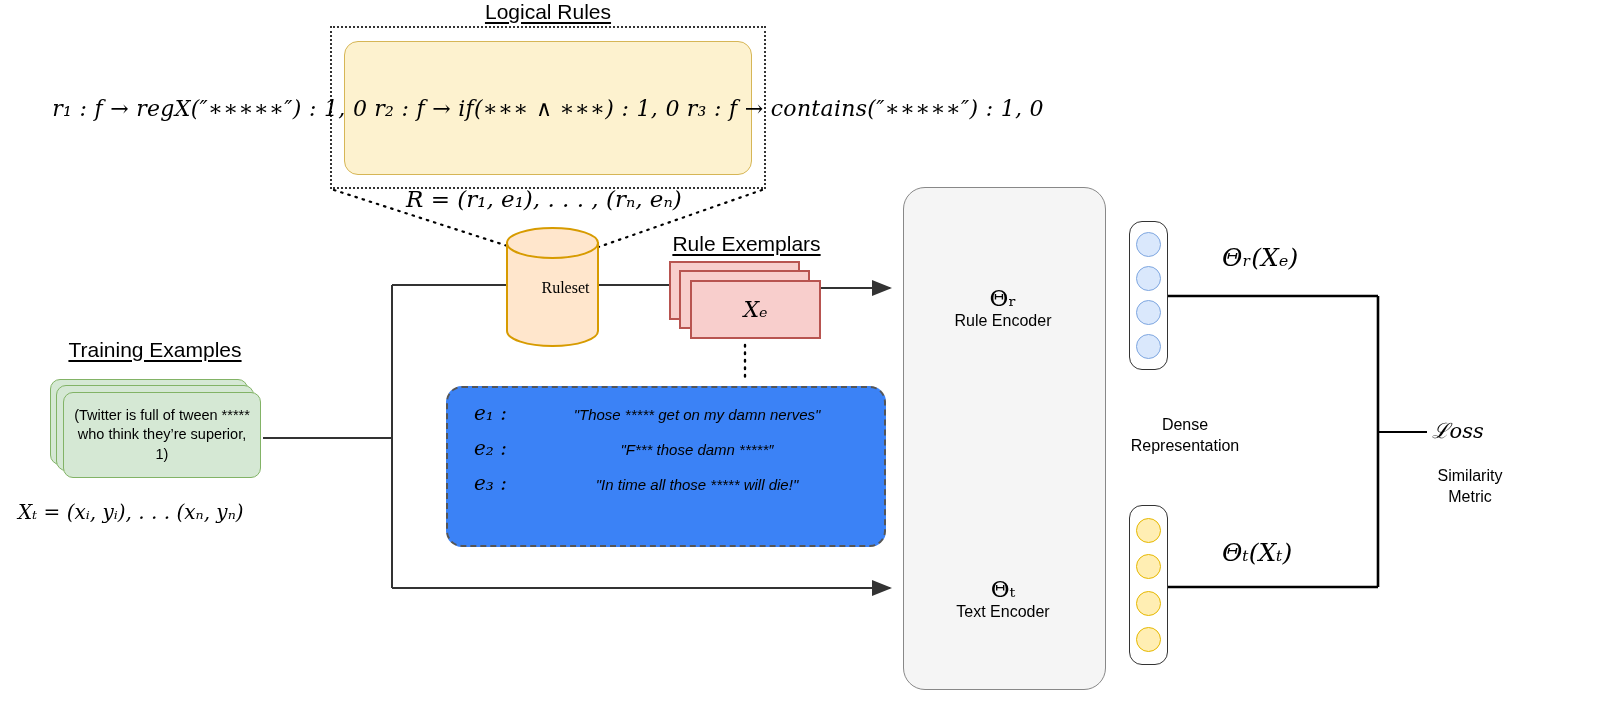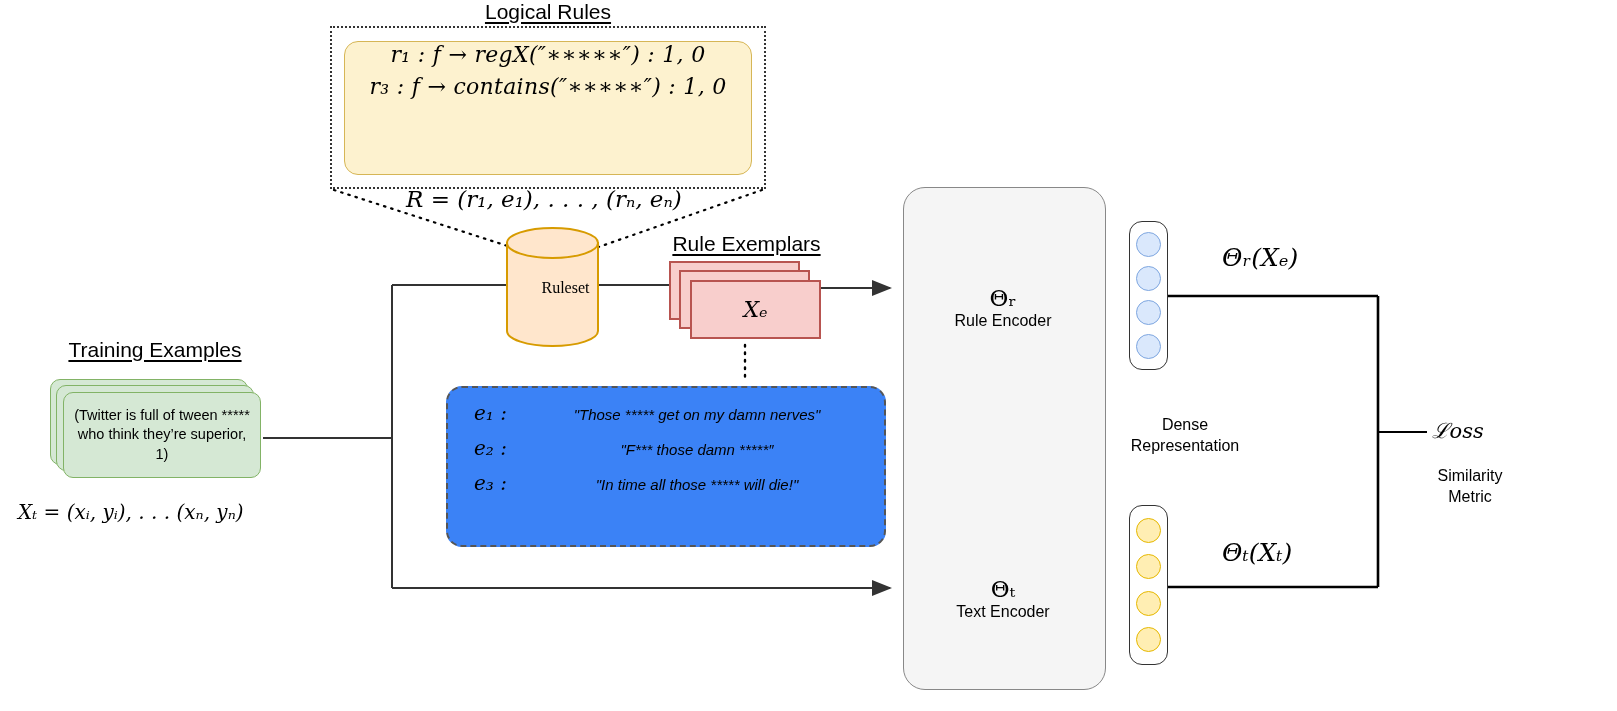--- a/index.html
+++ b/index.html
@@ -55,21 +55,22 @@
     box-sizing: border-box;
   }
   #rules-box {
     left: 344px; top: 41px;
     width: 408px; height: 134px;
     background: #fdf2cf;
     border: 1px solid #d6b656;
     border-radius: 14px;
     box-sizing: border-box;
     display: flex;
-    flex-direction: column;
+    flex-direction: row;
+    justify-content: center;
     align-items: center;
     gap: 7px;
   }
   .rule-line {
     font-size: 22px;
     letter-spacing: 0.3px;
   }
 
   
   #r-equation {
@@ -281,20 +282,21 @@
     <path d="M 1378 296 L 1378 587" stroke="#000" stroke-width="2.6" fill="none"></path>
     <path d="M 1378 432 L 1427 432" stroke="#000" stroke-width="2.2" fill="none"></path>
   </svg>
 
   <div class="abs heading" style="left:330px; top:0px; width:436px;">Logical Rules</div>
 
   <div class="abs" id="rules-dashed"></div>
 
   <div class="abs" id="rules-box">
     <div class="math rule-line">r₁ : f → regX(″∗∗∗∗∗″) : 1, 0</div>
+    <div class="math rule-line">r₂ : f → if(∗∗∗ ∧ ∗∗∗) : 1, 0</div>
     <div class="math rule-line">r₃ : f → contains(″∗∗∗∗∗″) : 1, 0</div>
   </div>
 
   <div class="abs math" id="r-equation">R = (r₁, e₁), . . . , (rₙ, eₙ)</div>
 
   <div class="abs" id="ruleset">
     <svg width="93" height="120" viewBox="0 0 93 120">
       <path d="M1,16 L1,104 A45.5,15 0 0 0 92,104 L92,16 Z" fill="#ffe6cc" stroke="#d79b00" stroke-width="2"></path>
       <ellipse cx="46.5" cy="16" rx="45.5" ry="15" fill="#ffe6cc" stroke="#d79b00" stroke-width="2"></ellipse>
     </svg>

